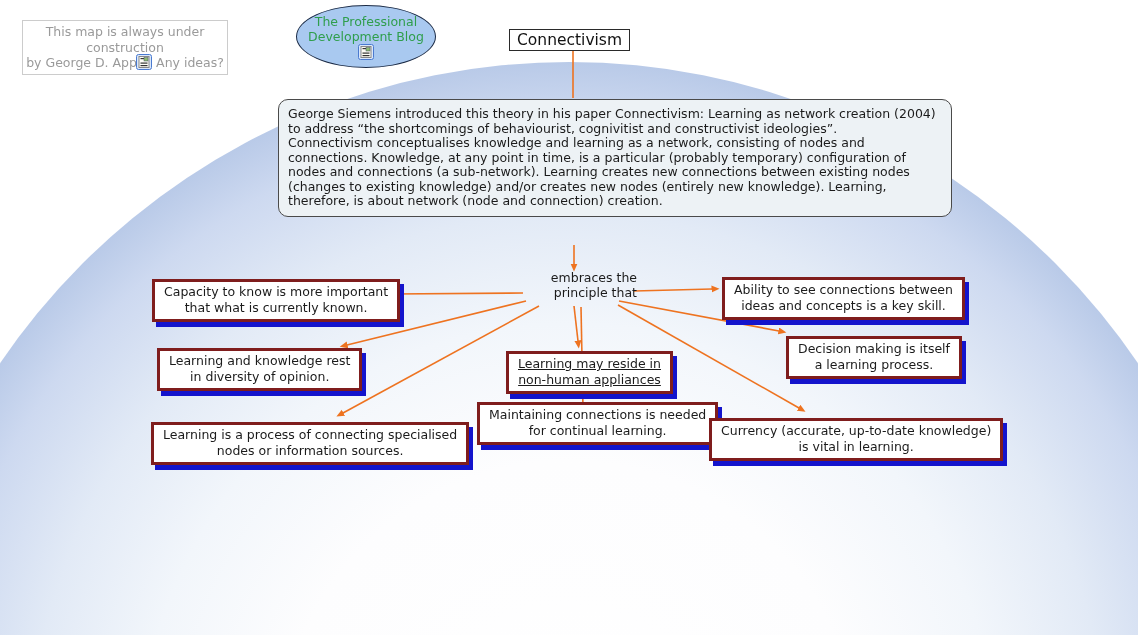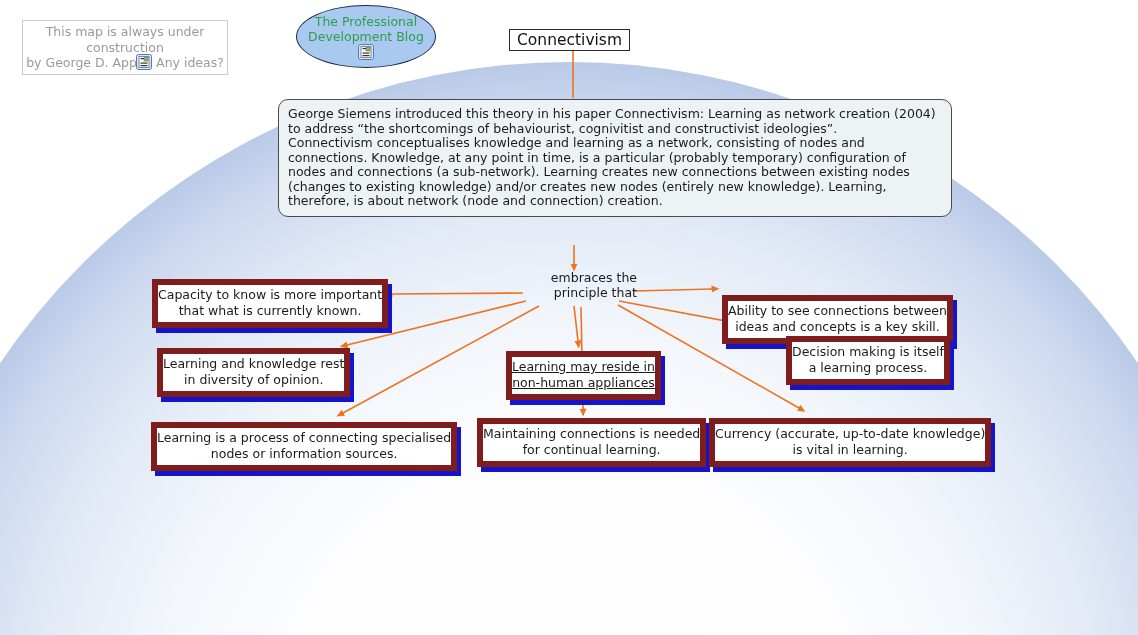--- a/index.html
+++ b/index.html
@@ -42,32 +42,32 @@
     background:#edf2f5;border:1px solid #4a4a4a;border-radius:10px;
     font-size:12.5px;line-height:14.5px;padding:7px 9px;
     white-space:pre-wrap;color:#1b1b1b;
   }
   .linking{
     left:517px;top:271px;width:120px;
     font-size:12.5px;line-height:14.5px;text-align:right;
     white-space:pre-line;color:#1b1b1b;background:transparent;
   }
   .principle{
-    background:#ffffff;border:6px solid #7f1d1d;
+    background:#ffffff;border:3px solid #7f1d1d;
     box-shadow:4px 5px 0 0 #1414cc;
     font-size:12.5px;line-height:16px;text-align:center;
-    padding:2px 0 3px;white-space:pre-line;color:#1b1b1b;
+    padding:2px 9px 3px;white-space:pre-line;color:#1b1b1b;
   }
   .p1{left:152px;top:279px;}
-  .p2{left:722px;top:277px;margin-top:18px;}
+  .p2{left:722px;top:277px;}
   .p3{left:157px;top:348px;}
   .p4{left:506px;top:351px;text-decoration:underline;}
   .p5{left:786px;top:336px;}
   .p6{left:151px;top:422px;}
-  .p7{left:477px;top:418px;}
+  .p7{left:477px;top:402px;}
   .p8{left:709px;top:418px;}
 </style>
 </head>
 <body>
 
 <div class="dome"></div>
 
 <svg class="connectors" width="1138" height="635">
   <defs>
     <marker id="ah" markerUnits="userSpaceOnUse" markerWidth="9" markerHeight="8" refX="0.5" refY="3.5" orient="auto">

